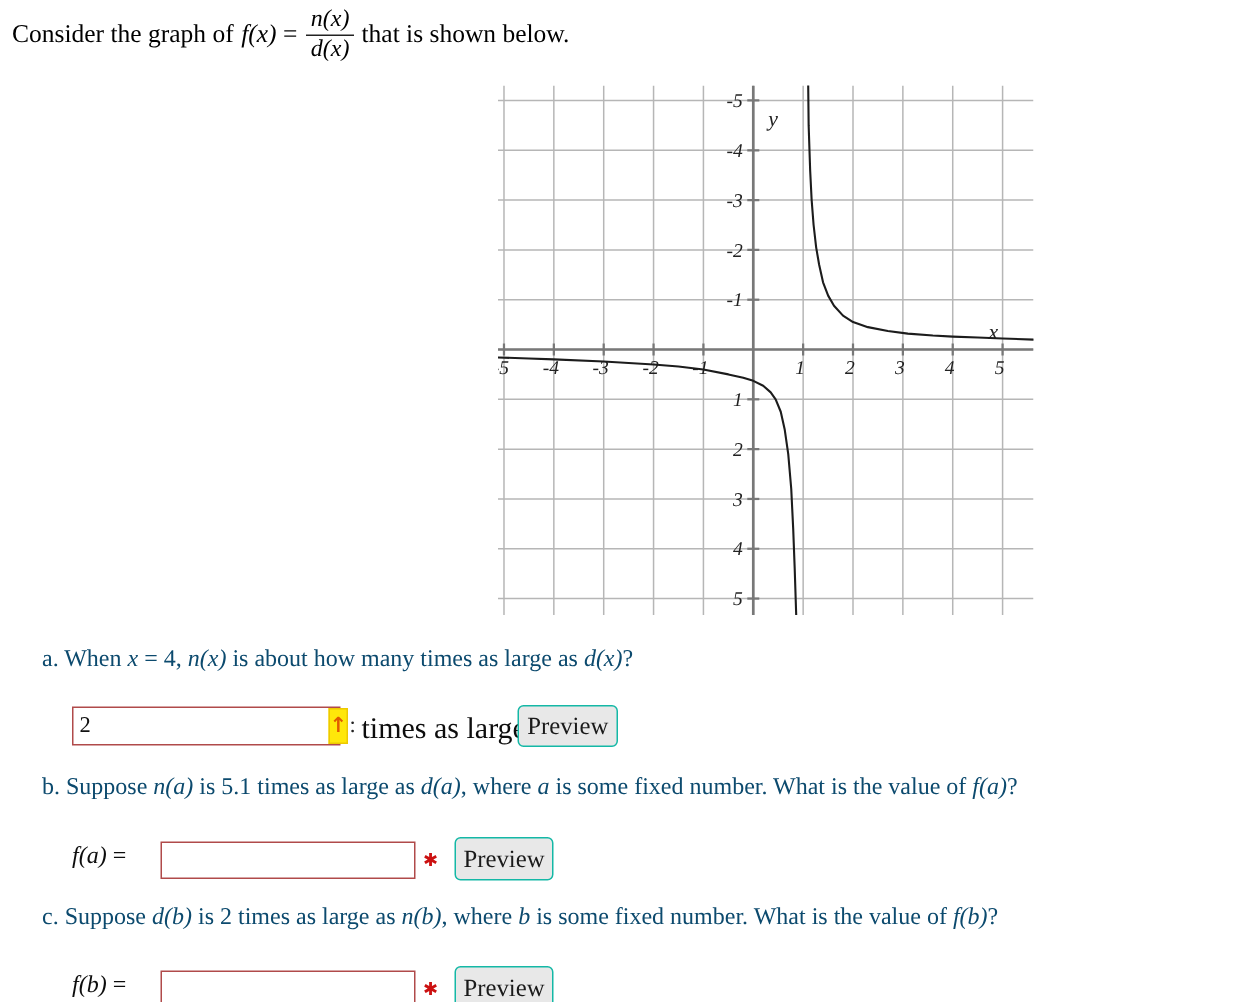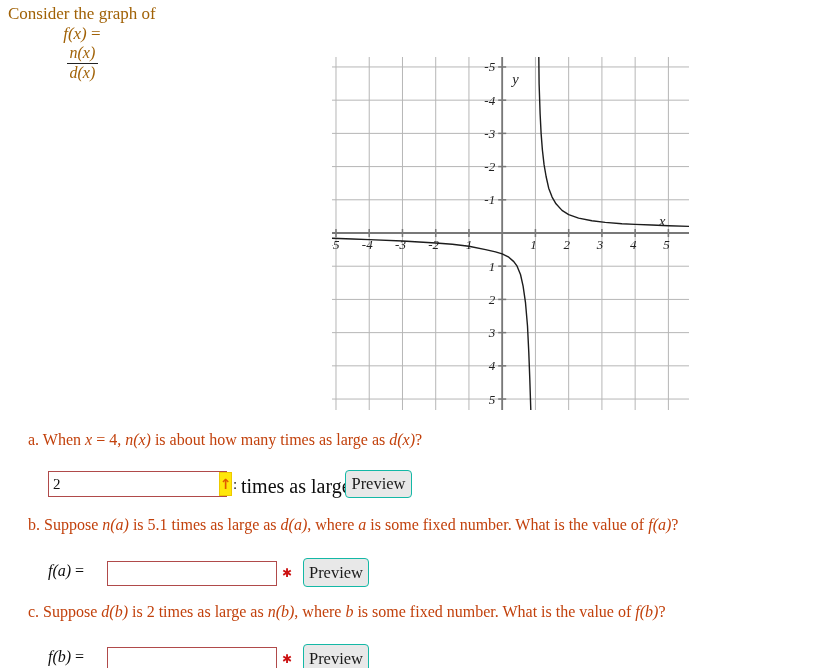--- a/index.html
+++ b/index.html
@@ -2,34 +2,34 @@
 <html><head>
 <meta charset="utf-8">
 <style>
   * { margin:0; padding:0; box-sizing:border-box; }
   html,body { width:822px; height:668px; overflow:hidden; background:#ffffff;
     font-family:"Liberation Serif", serif; }
   .abs { position:absolute; }
   #page { position:relative; width:822px; height:668px; background:#fff; }
 
   
-  #hdr { left:8px; top:4px; display:flex; align-items:center; font-size:17px; color:#a16207;
-         white-space:nowrap;flex-direction:column; }
+  #hdr { left:8px; top:4px; display:flex; align-items:center; font-size:17px; color:#000000;
+         white-space:nowrap; }
   #hdr .seg { margin-right:5px; }
   .frac { display:inline-flex; flex-direction:column; align-items:center; font-size:16px;
           line-height:1.12; margin:0 5px 0 1px; font-style:italic; }
   .frac .num { border-bottom:1px solid #222; padding:0 3px 1px 3px; }
   .frac .den { padding:0 3px; }
 
   
   #graph { left:332px; top:57px; width:357px; height:353px; }
   svg text { font-family:"Liberation Serif", serif; font-style:italic; }
 
   
-  .q { position:absolute; left:28px; font-size:16px; color:#c2410c; white-space:nowrap; }
+  .q { position:absolute; left:28px; font-size:16px; color:#0c4a6e; white-space:nowrap; }
 
   .mathlbl { position:absolute; font-size:16px; color:#0d0d0d; white-space:nowrap; }
 
   input.ans { position:absolute; border:1px solid #b04a4a; background:#fff;
     font-family:"Liberation Serif", serif; font-size:15px; color:#111; padding:2px 4px;
     outline:none; }
 
   .marker { position:absolute; background:#ffe70a; border:1px solid #edc900;
     display:flex; align-items:center; justify-content:center;
     color:#e05a00; font-weight:bold; font-size:14px; font-family:"DejaVu Sans", sans-serif; }
@@ -47,20 +47,21 @@
 
 <div id="page">
 
   <div id="hdr" class="abs">
     <span class="seg">Consider the graph of</span>
     <span class="seg"><span></span><i>f(x)</i><span> =</span></span>
     <span class="frac">
       <span class="num">n(x)</span>
       <span class="den">d(x)</span>
     </span>
+    <span class="seg">that is shown below.</span>
   </div>
 
   <div id="graph" class="abs">
     <svg id="gsvg" width="357" height="353">
         <line x1="3.988826815642461" y1="0" x2="3.988826815642461" y2="353" stroke="#b6b6b6" stroke-width="1"></line>
         <line x1="0" y1="342.04139228598314" x2="357" y2="342.04139228598314" stroke="#b6b6b6" stroke-width="1"></line>
         <line x1="37.22905027932961" y1="0" x2="37.22905027932961" y2="353" stroke="#b6b6b6" stroke-width="1"></line>
         <line x1="0" y1="308.8334901222954" x2="357" y2="308.8334901222954" stroke="#b6b6b6" stroke-width="1"></line>
         <line x1="70.46927374301677" y1="0" x2="70.46927374301677" y2="353" stroke="#b6b6b6" stroke-width="1"></line>
         <line x1="0" y1="275.62558795860775" x2="357" y2="275.62558795860775" stroke="#b6b6b6" stroke-width="1"></line>

